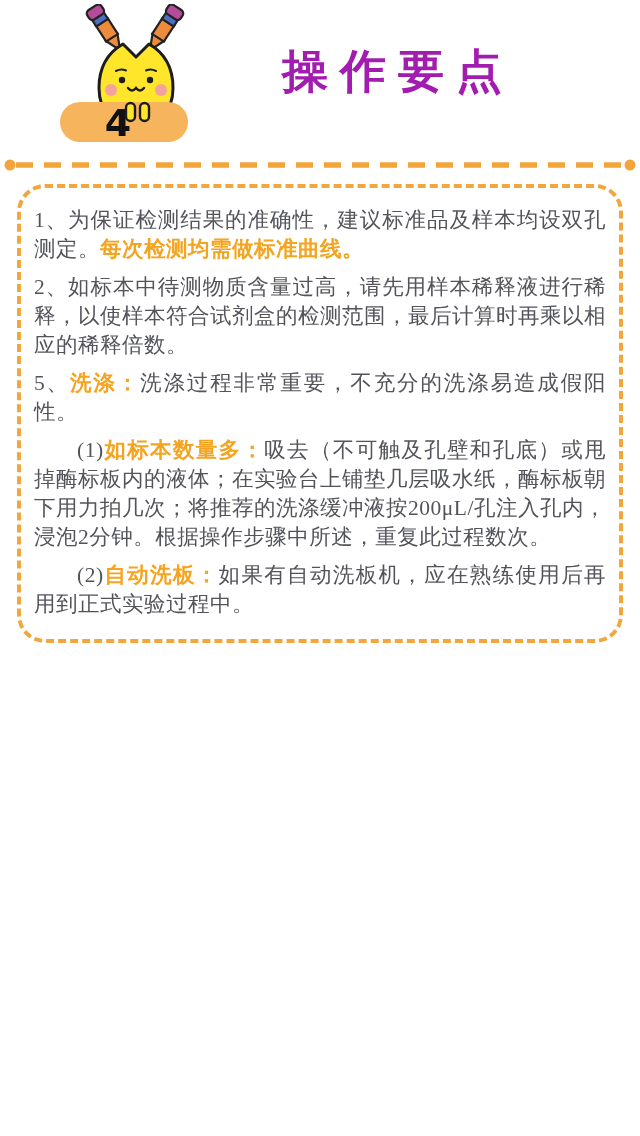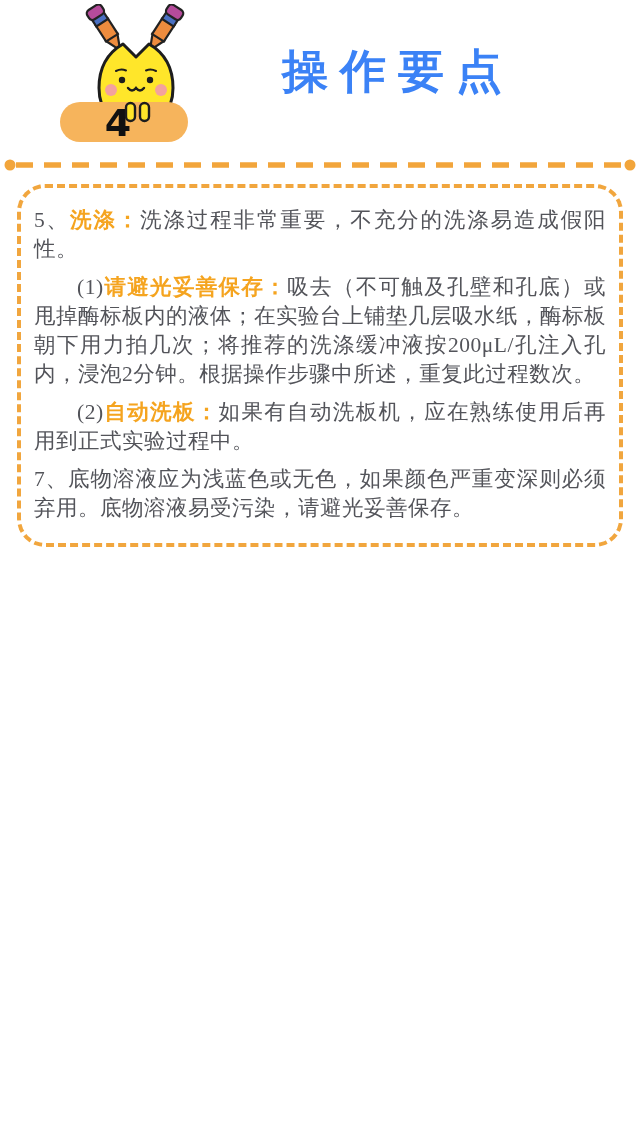--- a/index.html
+++ b/index.html
@@ -5,21 +5,21 @@
   html,body { margin:0; padding:0; background:#ffffff; }
   body {
     width:640px; height:1136px; overflow:hidden;
     font-family:"Liberation Sans", sans-serif;
   }
   .header { display:flex; align-items:flex-start; padding-top:4px; }
   .mascot-wrap { width:136px; margin-left:56px; flex:0 0 auto; }
   .page-title {
     flex:1; text-align:center; margin:44px 36px 0 0;
     font-family:"DejaVu Sans", sans-serif;
-    font-size:46px; font-weight:900; color:#3b82f6;
+    font-size:46px; font-weight:900; color:#a21caf;
     letter-spacing:12px; line-height:1;
   }
   .divider { display:block; margin-top:6px; }
   .content-box {
     margin:10px 17px 0;
     border:4px dashed #F1A63E;
     border-radius:28px;
     padding:9px 13px 11px;
     box-sizing:border-box;
   }
@@ -78,27 +78,28 @@
     <h1 class="page-title">操作要点</h1>
   </div>
 
   <svg class="divider" width="640" height="18" viewBox="0 0 640 18" xmlns="http://www.w3.org/2000/svg">
     <line x1="16" y1="9" x2="624" y2="9" stroke="#F2A53B" stroke-width="5.5" stroke-dasharray="17 11"></line>
     <circle cx="10" cy="9" r="5.5" fill="#F2A53B"></circle>
     <circle cx="630" cy="9" r="5.5" fill="#F2A53B"></circle>
   </svg>
 
   <section class="content-box">
+    <p><span>1、为保证检测结果的准确性，建议标准品及样本均设双孔测定。</span><span class="hl">每次检测均需做标准曲线。</span><span></span></p>
 
+    <p><span>2、如标本中待测物质含量过高，请先用样本稀释液进行稀释，以使样本符合试剂盒的检测范围，最后计算时再乘以相应的稀释倍数。</span><span class="hl"></span><span></span></p>
 
 
 
     <p><span>5、</span><span class="hl">洗涤：</span><span>洗涤过程非常重要，不充分的洗涤易造成假阳性。</span></p>
 
-    <p class="sub"><span>(1)</span><span class="hl">请避光妥善保存：</span><span>吸去（不可触及孔壁和孔底）或甩掉酶标板内的液体；在实验台上铺垫几层吸水纸，酶标板朝下用力拍几次；将推荐的洗涤缓冲液按200μL/孔注入孔内，浸泡2分钟。根据操作步骤中所述，重复此过程数次。</span></p>
+    <p class="sub"><span>(1)</span><span class="hl">如标本数量多：</span><span>吸去（不可触及孔壁和孔底）或甩掉酶标板内的液体；在实验台上铺垫几层吸水纸，酶标板朝下用力拍几次；将推荐的洗涤缓冲液按200μL/孔注入孔内，浸泡2分钟。根据操作步骤中所述，重复此过程数次。</span></p>
 
     <p class="sub"><span>(2)</span><span class="hl">自动洗板：</span><span>如果有自动洗板机，应在熟练使用后再用到正式实验过程中。</span></p>
 
 
-    <p><span>7、底物溶液应为浅蓝色或无色，如果颜色严重变深则必须弃用。底物溶液易受污染，请避光妥善保存。</span><span class="hl"></span><span></span></p>
   </section>
 
 </div>
 
 </body></html>

